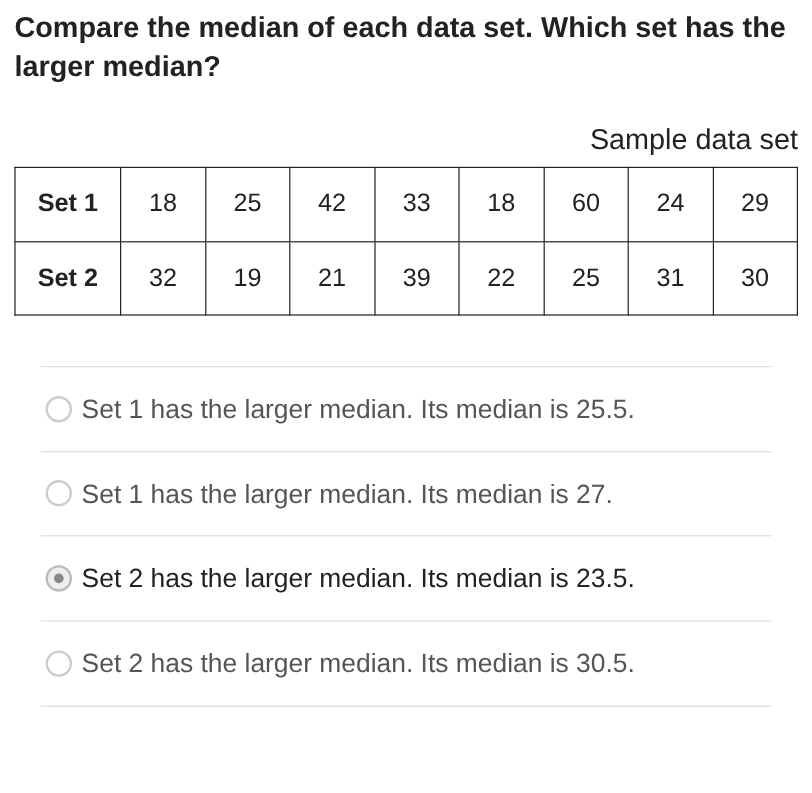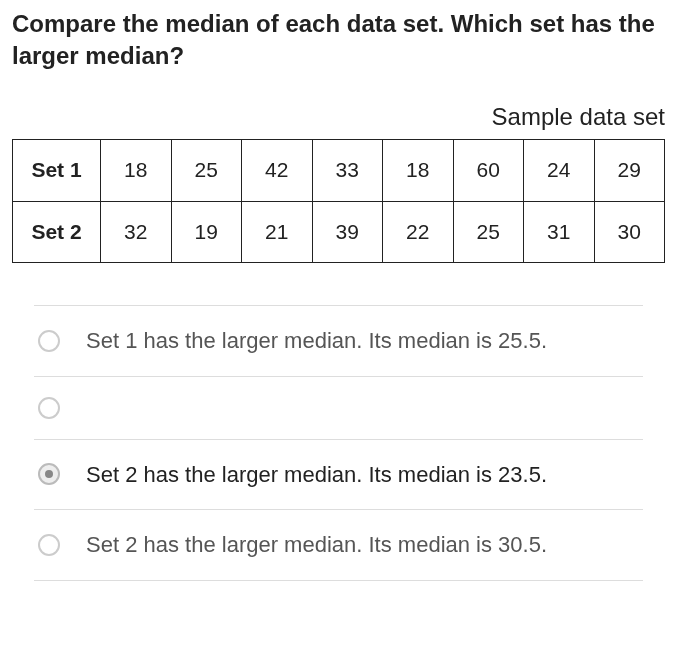--- a/index.html
+++ b/index.html
@@ -44,21 +44,21 @@
   }
   .options {
     margin-top: 42px;
     padding: 0 22px;
   }
   .option {
     border-top: 1px solid #ddd;
     padding: 20px 0 20px 4px;
     display: flex;
     align-items: center;
-    gap: 26px;
+    gap: 8px;
     font-size: 22px;
     color: #555;
   }
   .option:last-child {
     border-bottom: 1px solid #ddd;
   }
   .option.selected .label { color: #222; }
   .radio {
     width: 22px;
     height: 22px;
@@ -118,20 +118,21 @@
 </tbody>
   </table>
 
 <div class="options">
   <div class="option">
     <span class="radio"></span>
     <span class="label">Set 1 has the larger median. Its median is 25.5.</span>
   </div>
   <div class="option">
     <span class="radio"></span>
+    <span class="label">Set 1 has the larger median. Its median is 27.</span>
   </div>
   <div class="option selected">
     <span class="radio on"></span>
     <span class="label">Set 2 has the larger median. Its median is 23.5.</span>
   </div>
   <div class="option">
     <span class="radio"></span>
     <span class="label">Set 2 has the larger median. Its median is 30.5.</span>
   </div>
 </div>

